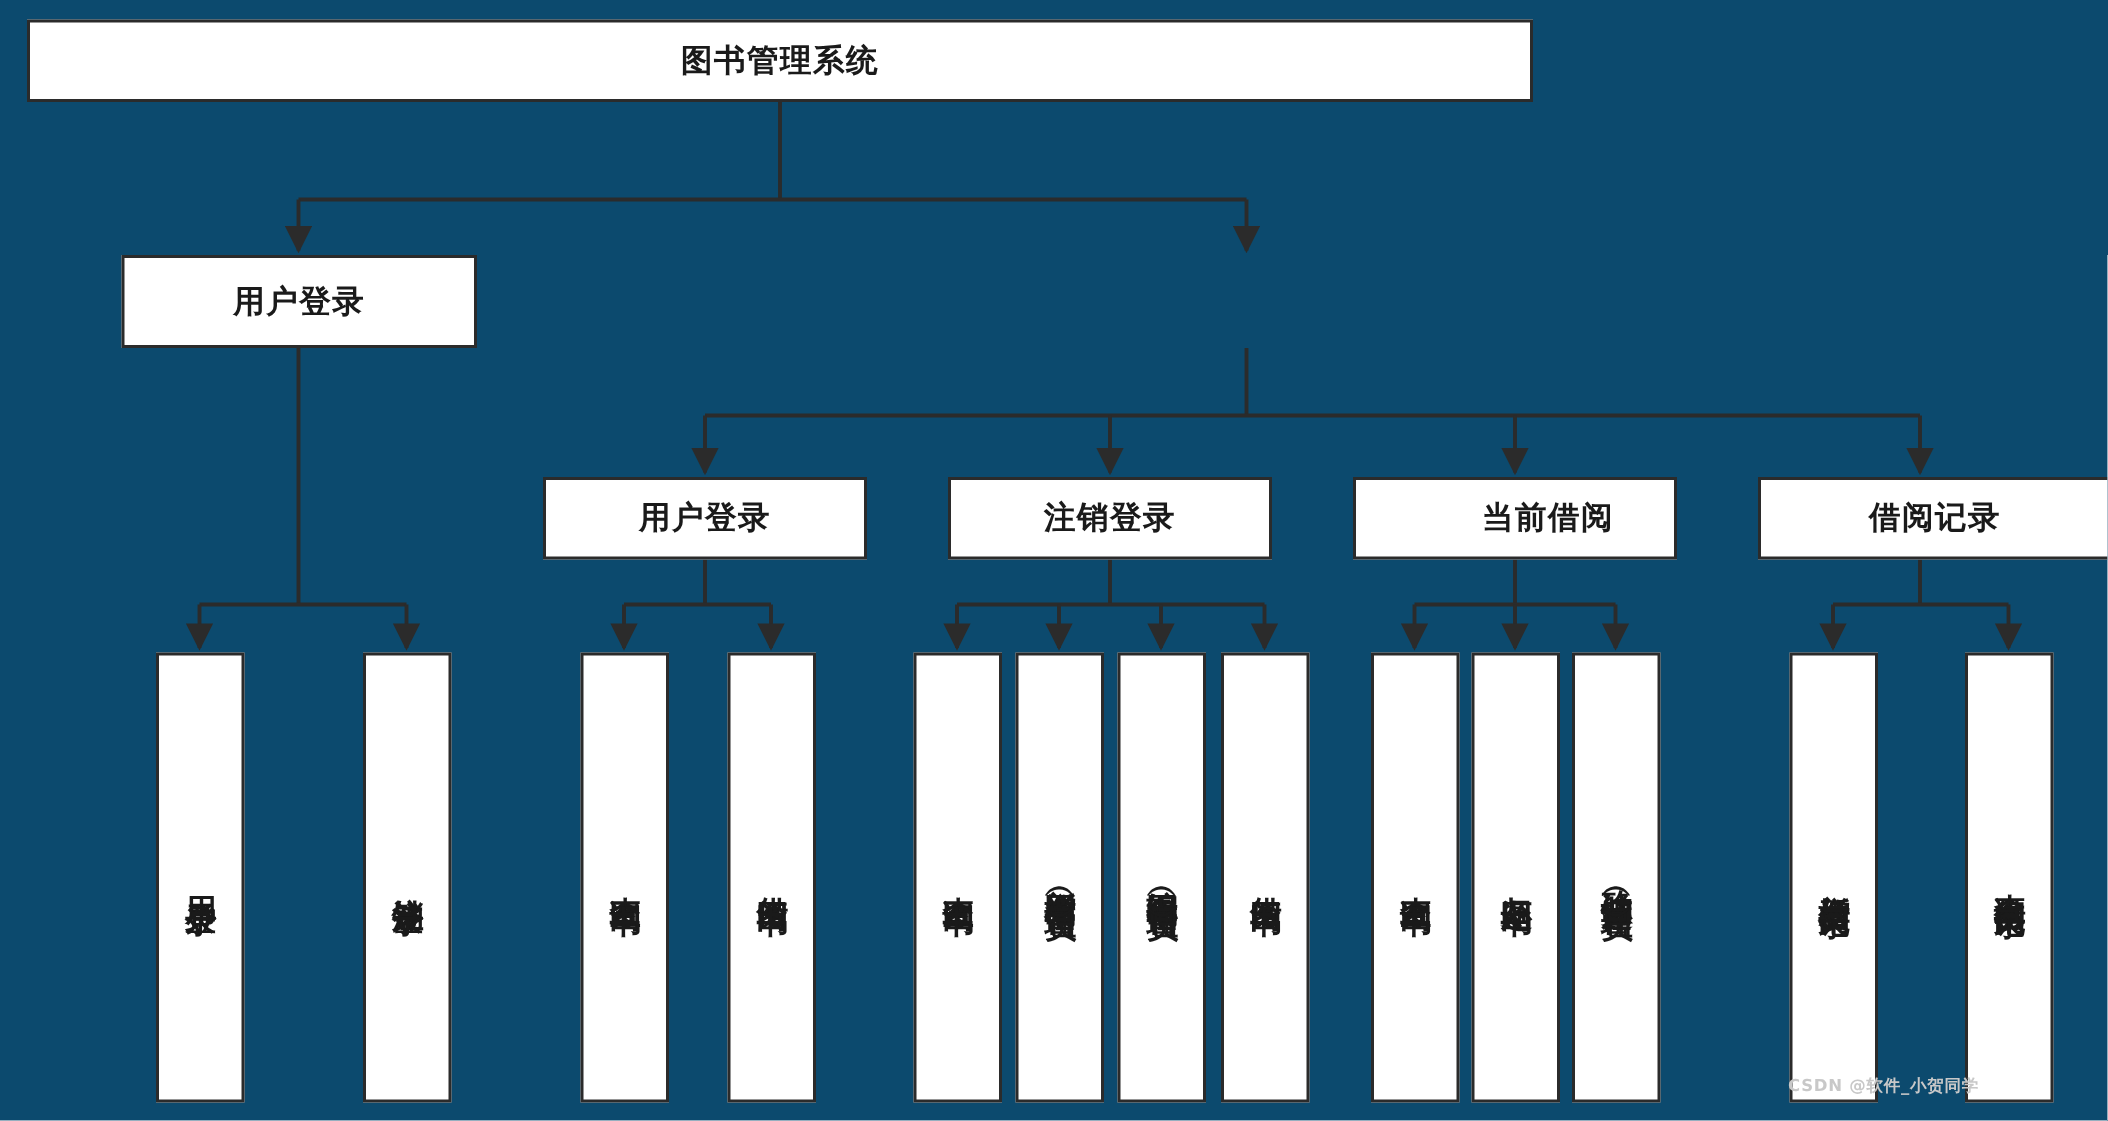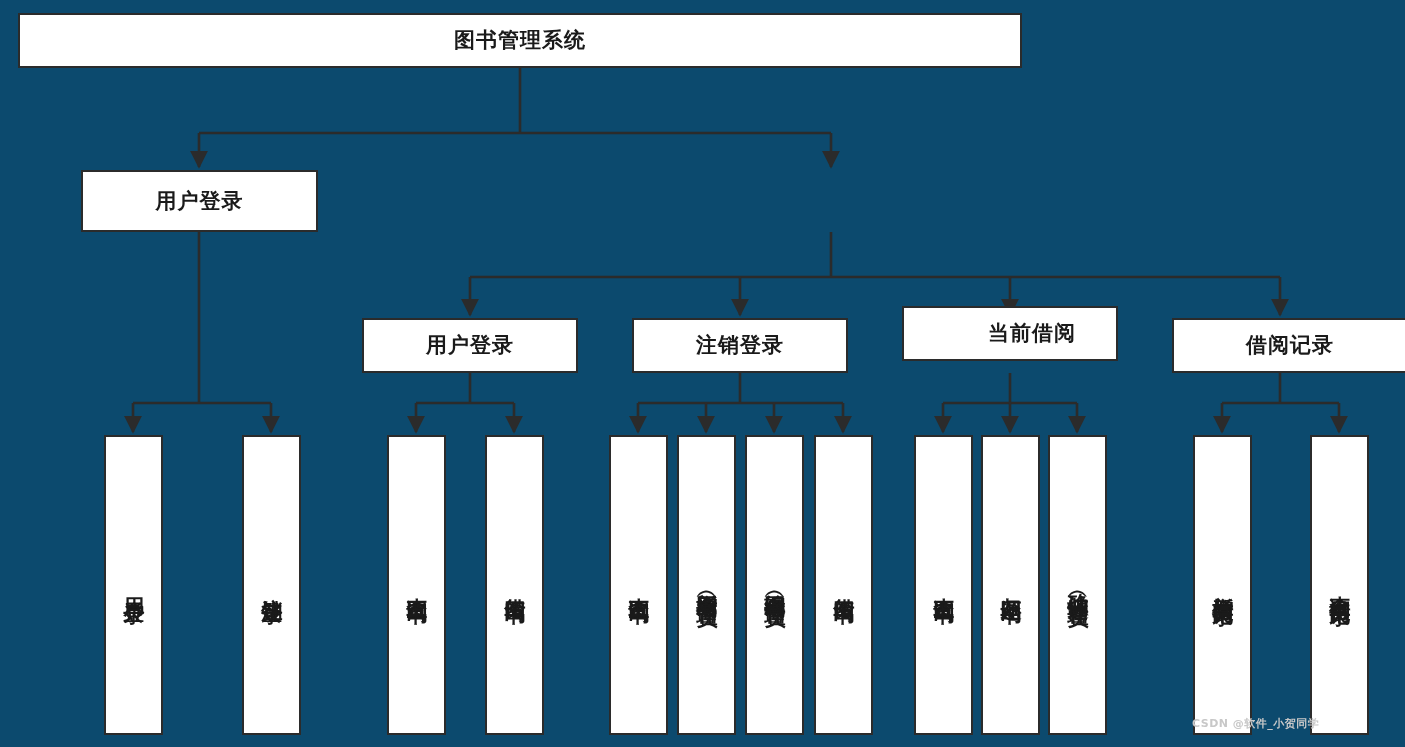--- a/index.html
+++ b/index.html
@@ -139,21 +139,21 @@
   <div class="node horiz" style="left:81px; top:170px; width:237px; height:62px;">
     <span class="label">用户登录</span>
   </div>
 
   <div class="node horiz" style="left:362px; top:318px; width:216px; height:55px;">
     <span class="label">用户登录</span>
   </div>
   <div class="node horiz" style="left:632px; top:318px; width:216px; height:55px;">
     <span class="label">注销登录</span>
   </div>
-  <div class="node horiz" style="left:902px; top:306px; width:216px; height:55px;padding-left:44px;">
+  <div class="node horiz" style="left:902px; top:318px; width:216px; height:55px;padding-left:44px;">
     <span class="label">当前借阅</span>
   </div>
   <div class="node horiz" style="left:1172px; top:318px; width:236px; height:55px;">
     <span class="label">借阅记录</span>
   </div>
 
   <div class="node vert" style="left:104px; top:435px; width:59px; height:300px;">
     <span class="label">用户登录</span>
   </div>
   <div class="node vert" style="left:242px; top:435px; width:59px; height:300px;">

